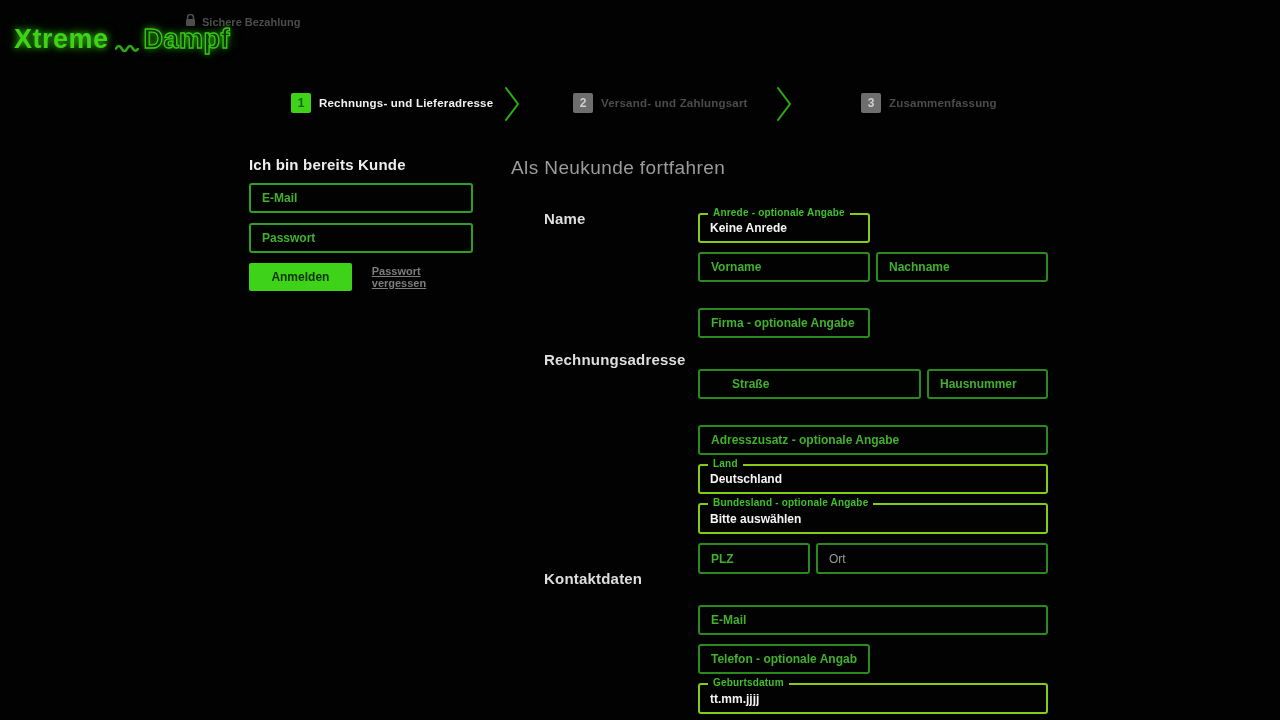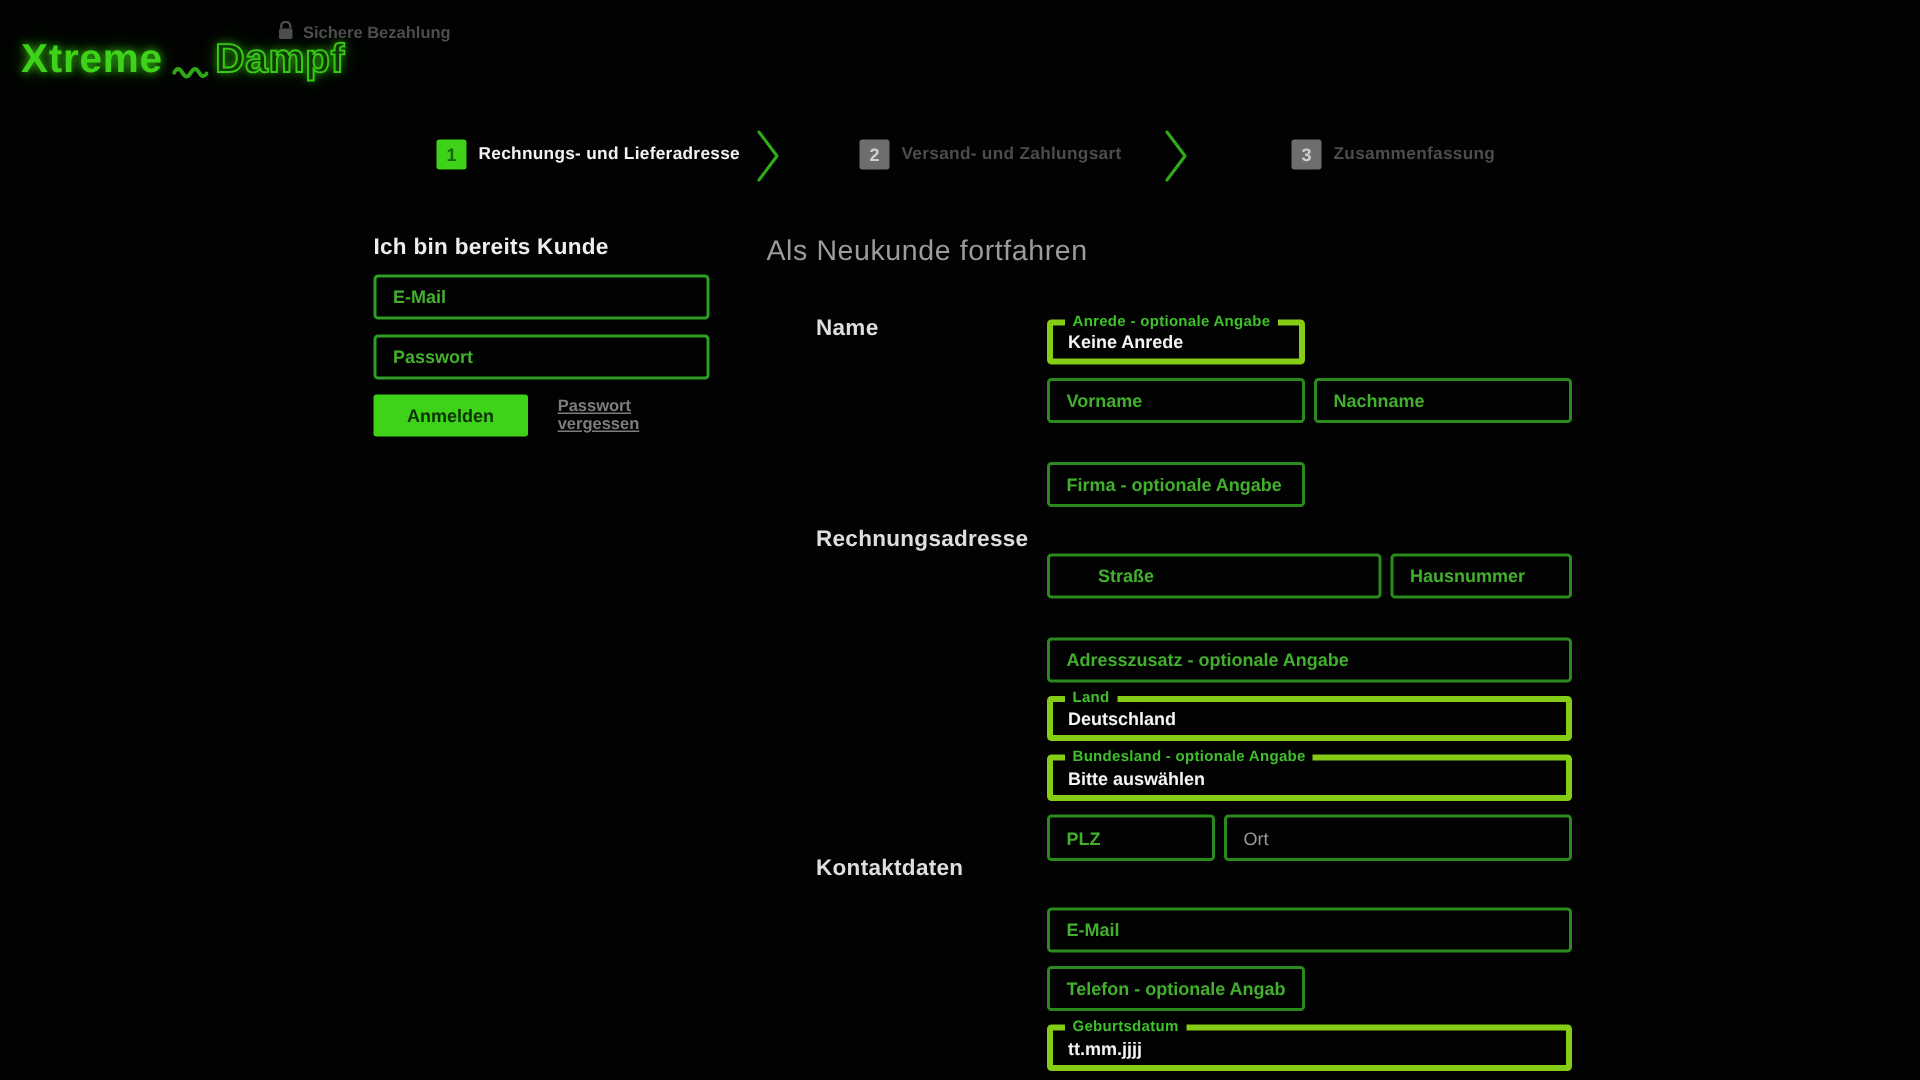--- a/index.html
+++ b/index.html
@@ -30,21 +30,21 @@
   .chev { position:absolute; top:84px; }
 
   
   .tin { display:block; background:transparent; border:2px solid #2a8a1d; border-radius:3px;
          height:30px; color:#ececec; font-family:"Liberation Sans",sans-serif; font-size:12px;
          font-weight:600; padding:0 11px; outline:none; }
   .tin::placeholder { color:#42b02d; opacity:1; font-weight:600; }
   .tin.light { border-color:#2f9e24; }
   .tin.grayph::placeholder { color:#9a9a9a; font-weight:400; }
 
-  .fset { position:relative; border:4px solid #84cc16; border-radius:3px; height:30px;
+  .fset { position:relative; border:2px solid #84cc16; border-radius:3px; height:30px;
           display:flex; align-items:center; padding:0 10px; cursor:pointer; }
   .fset .legend { position:absolute; top:-8px; left:8px; background:#010201; padding:0 5px;
                   font-size:10px; font-weight:700; color:#3ec12a; letter-spacing:.2px; white-space:nowrap; }
   .fset .value { color:#f4f4f4; font-size:12px; font-weight:700; }
 
   
   .login { position:absolute; left:249px; top:156px; width:224px; }
   .login h2 { color:#ededed; font-size:15px; font-weight:700; margin-bottom:10px; letter-spacing:.2px; }
   .login .tin { width:100%; margin-bottom:10px; }
   .login .row { display:flex; align-items:center; gap:20px; margin-top:0;justify-content:center; }

